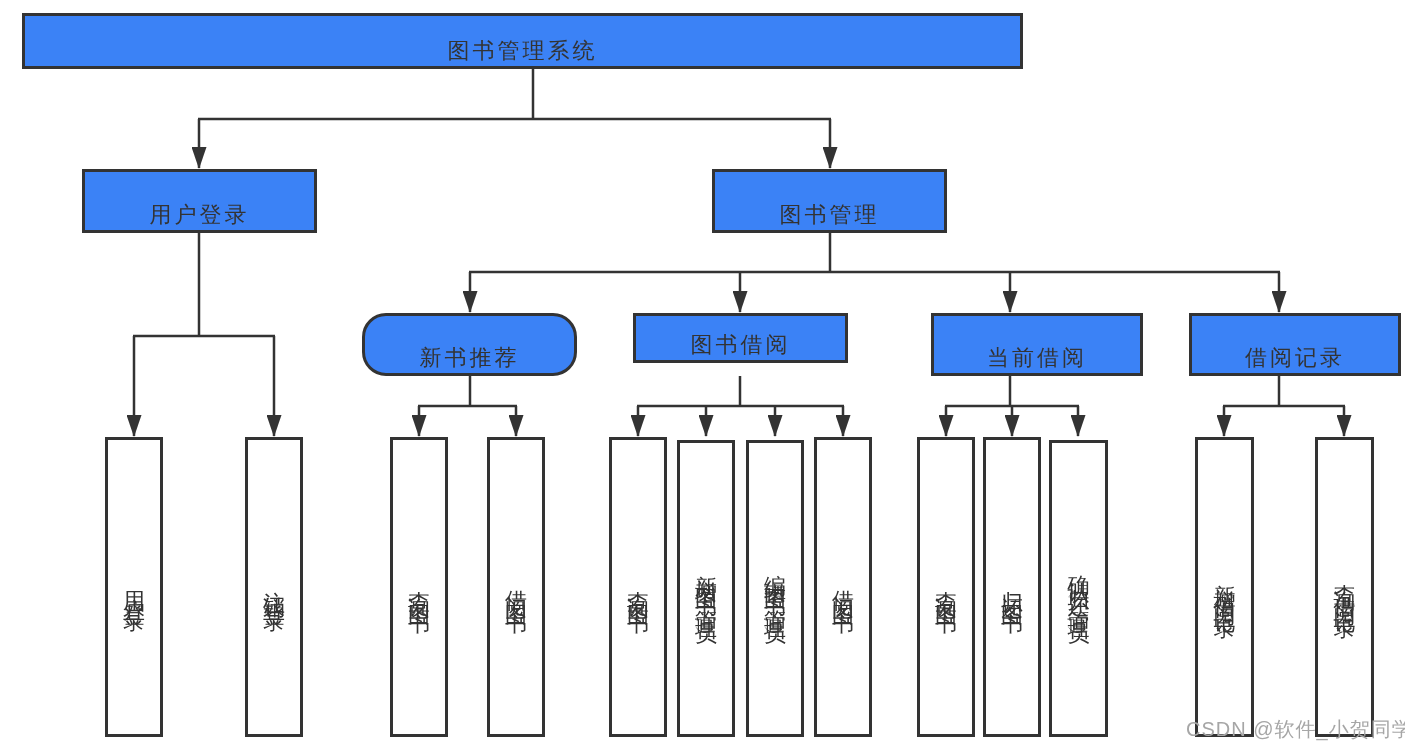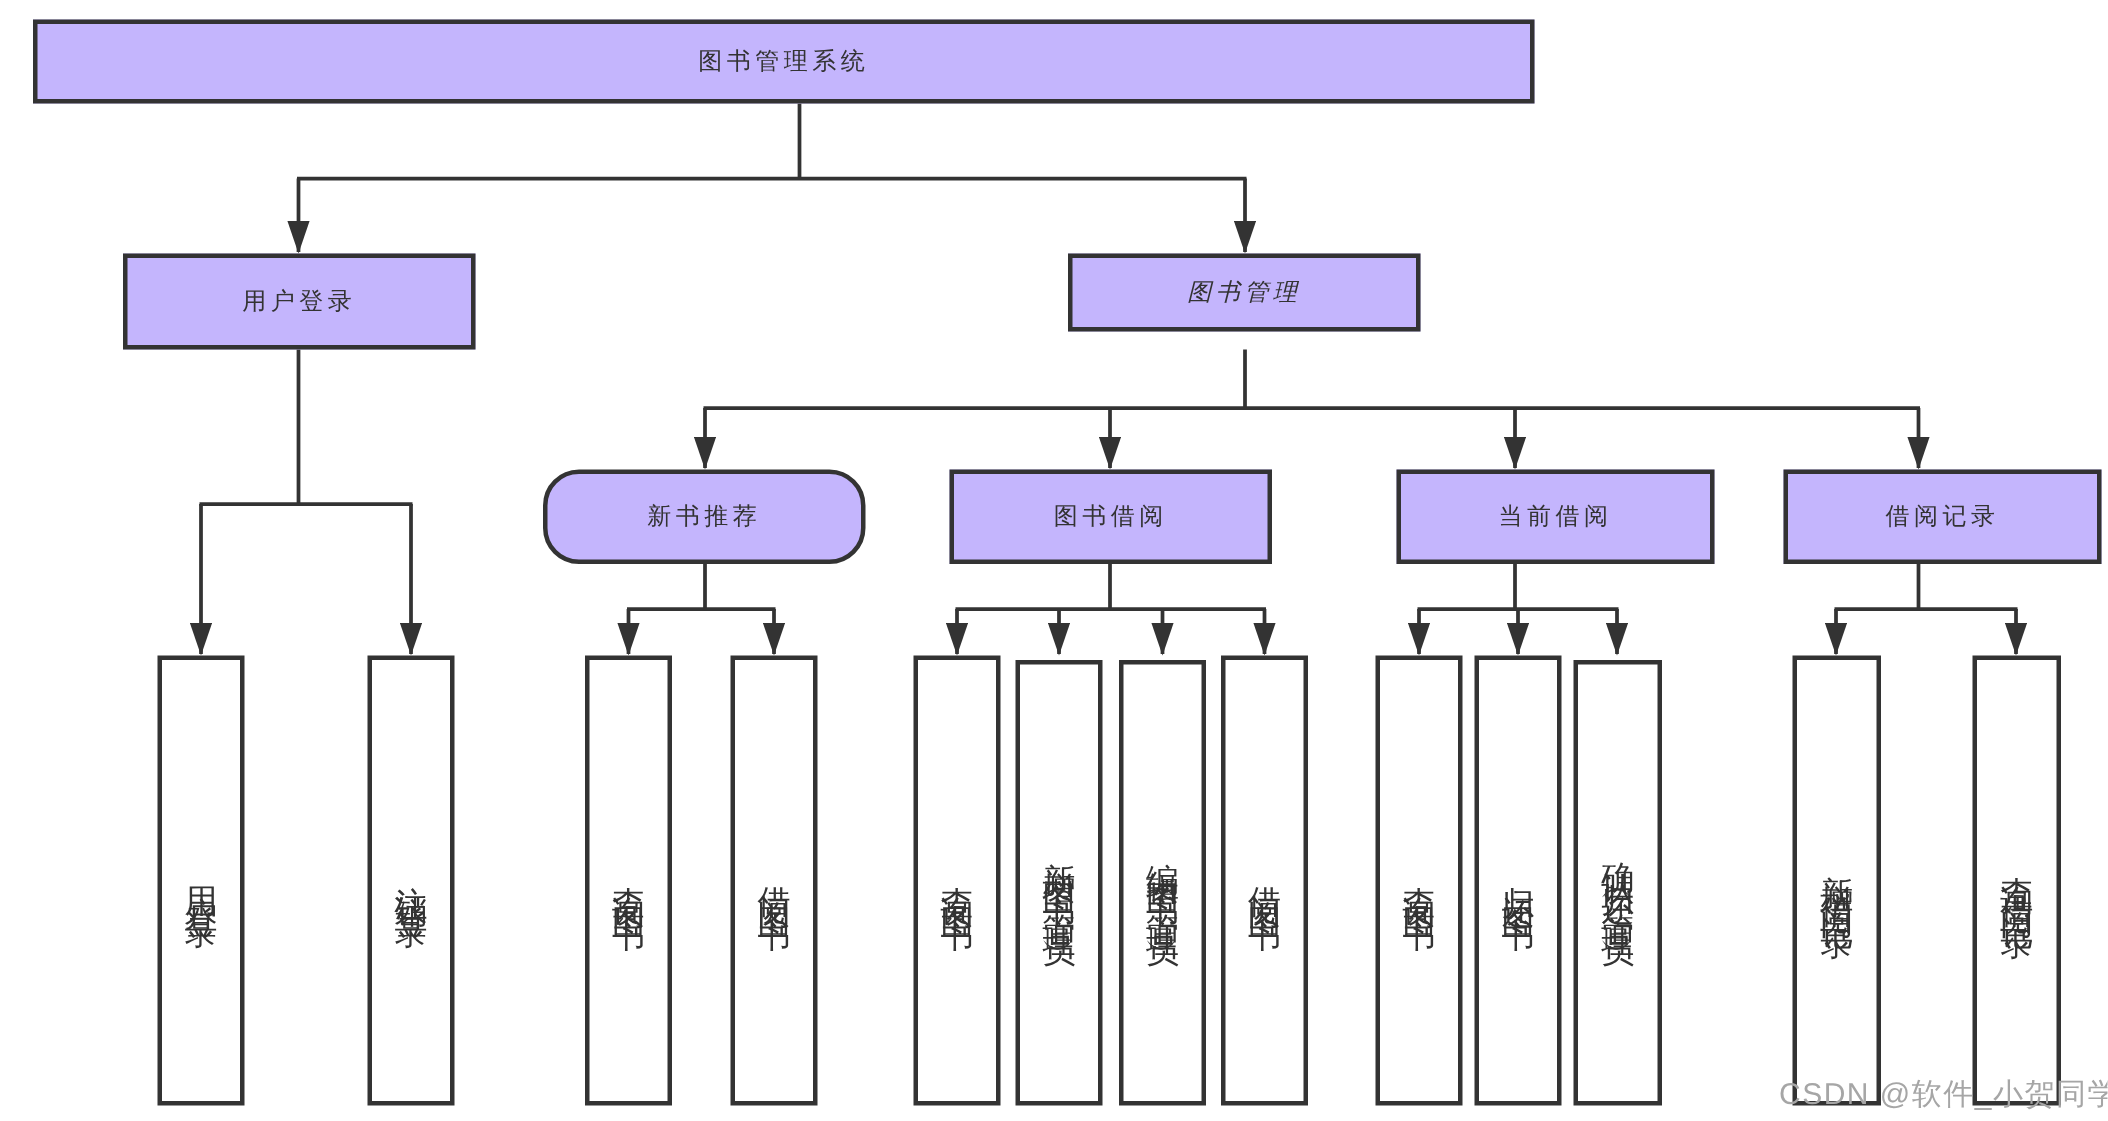--- a/index.html
+++ b/index.html
@@ -11,24 +11,24 @@
     overflow: hidden;
   }
   #stage { position: absolute; inset: 0; width: 1405px; height: 747px; }
   svg.connectors { position: absolute; left: 0; top: 0; z-index: 1; }
   svg.connectors line { stroke: var(--line, #333333); stroke-width: 2.5; }
   svg.connectors .arrowhead { fill: var(--line, #333333); }
   .box {
     position: absolute;
     box-sizing: border-box;
     border: 3px solid var(--line, #333333);
-    background: #c4b5fd;
-    display: flex; align-items: center; justify-content: center;
+    background: #3b82f6;
+    display: flex; align-items: flex-end; justify-content: center;
     color: var(--text, #333333);
-    font-size: 16px;
+    font-size: 22px;
     letter-spacing: 3px;
     z-index: 2;
   }
   .vbox {
     position: absolute;
     box-sizing: border-box;
     border: 3px solid var(--line, #333333);
     background: #ffffff;
     display: flex; align-items: center; justify-content: center;
     color: var(--text, #333333);
@@ -105,28 +105,28 @@
     <line x1="1344" y1="406" x2="1344" y2="436" marker-end="url(#arrow)"></line>
   </svg>
 
   <div class="box" style="left:22px; top:13px; width:1001px; height:56px;">
     <span>图书管理系统</span>
   </div>
 
   <div class="box" style="left:82px; top:169px; width:235px; height:64px;">
     <span>用户登录</span>
   </div>
-  <div class="box" style="left:712px; top:169px; width:235px; height:52px;font-style:italic;">
+  <div class="box" style="left:712px; top:169px; width:235px; height:64px;">
     <span>图书管理</span>
   </div>
 
   <div class="box" style="left:362px; top:313px; width:215px; height:63px;border-radius:24px;">
     <span>新书推荐</span>
   </div>
-  <div class="box" style="left:633px; top:313px; width:215px; height:63px;">
+  <div class="box" style="left:633px; top:313px; width:215px; height:50px;">
     <span>图书借阅</span>
   </div>
   <div class="box" style="left:931px; top:313px; width:212px; height:63px;">
     <span>当前借阅</span>
   </div>
   <div class="box" style="left:1173px; top:313px; width:212px; height:63px;margin-left:16px;">
     <span>借阅记录</span>
   </div>
 
   <div class="vbox" style="left:105px; top:437px; width:58px; height:300px;">

